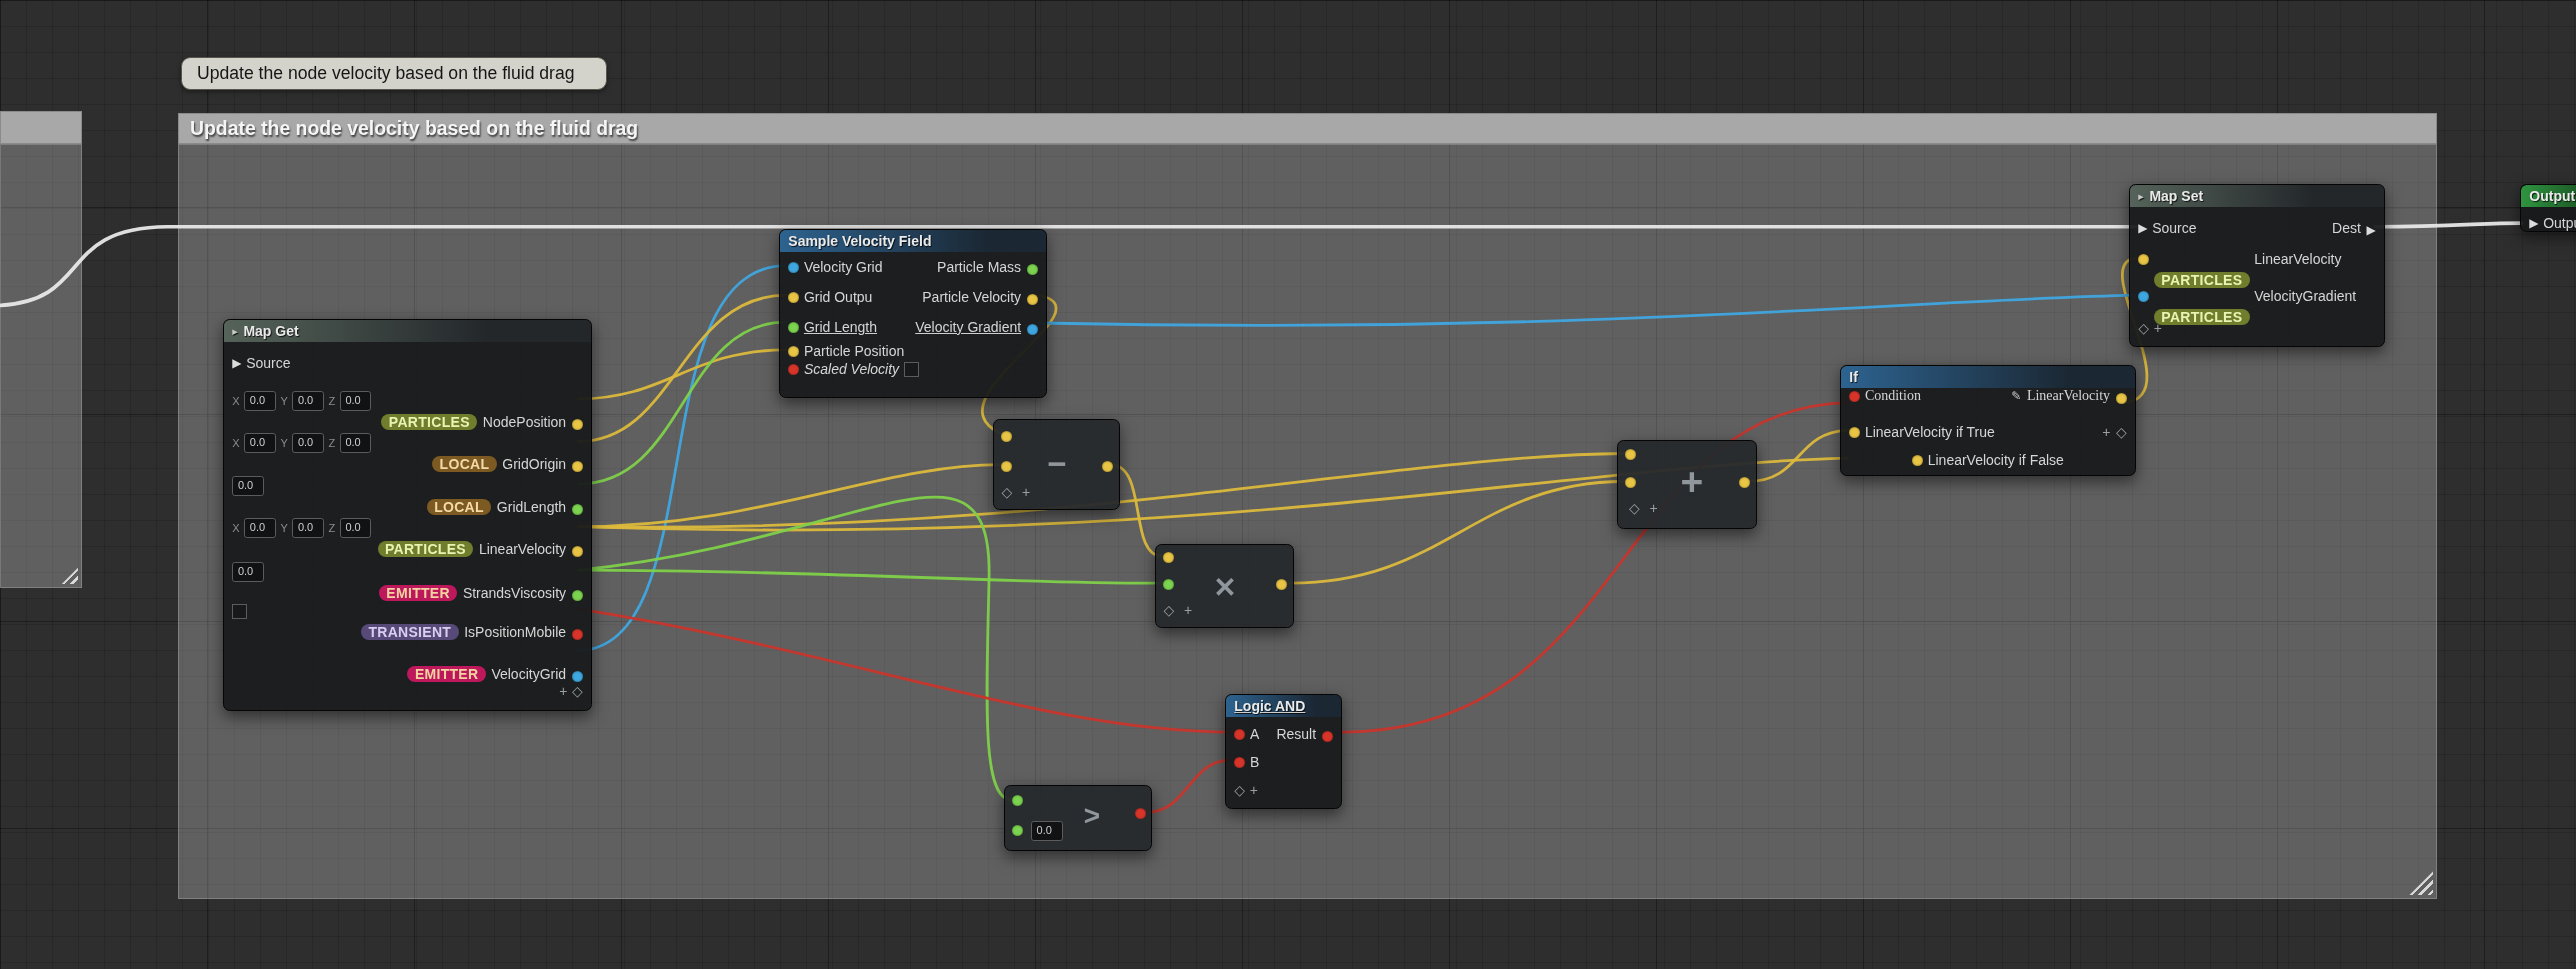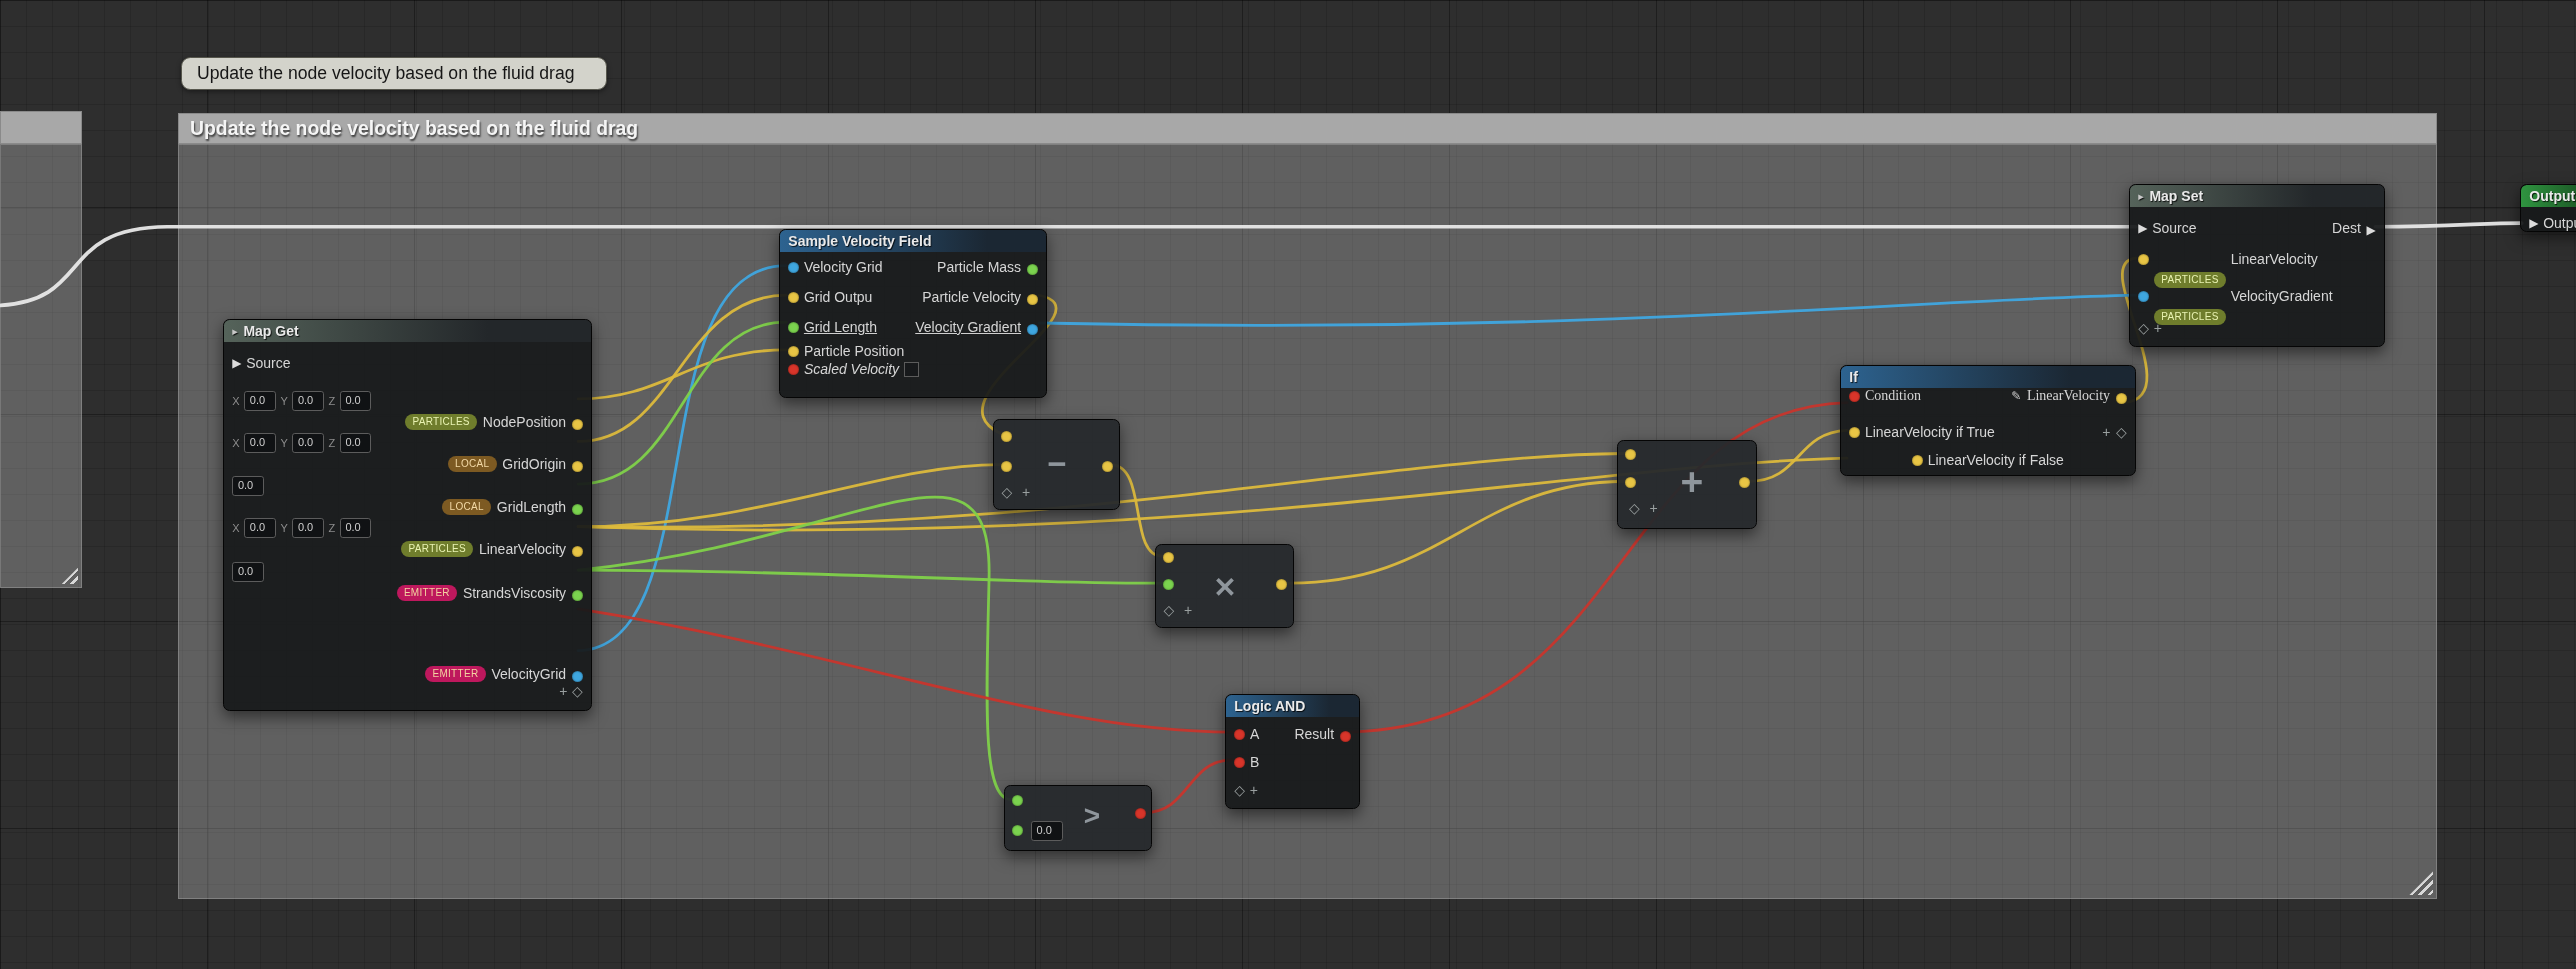--- a/index.html
+++ b/index.html
@@ -51,21 +51,21 @@
 
   .row{position:absolute;left:0;right:0;height:28px;display:flex;align-items:center;gap:4.6px;
     padding:0 8.3px;box-sizing:border-box;}
   .rgt{margin-left:auto;display:flex;align-items:flex-end;gap:5.6px;}
   .pin{width:11px;height:11px;border-radius:50%;flex:none;box-shadow:inset 0 0 1.9px rgba(0,0,0,.6);}
   .pin.yellow{background:#e8c545;}.pin.green{background:#7bd34f;}
   .pin.blue{background:#3fa7e0;}.pin.red{background:#d8352a;}
   .pin.abs{position:absolute;}
   .exec{color:#dcdcdc;font-size:12px;line-height:1;}
   .lbl{color:#d6d6d6;}
-  .badge{font-size:10px;font-weight:normal;padding:0.9px 7.4px;border-radius:8.3px;letter-spacing:0.3px;line-height:14px;margin-top:42px;}
+  .badge{font-size:14px;font-weight:bold;padding:0.9px 7.4px;border-radius:8.3px;letter-spacing:0.3px;line-height:14px;margin-top:42px;}
   .badge.particles{background:#6f7d2c;color:#e9f3b2;}
   .badge.local{background:#7d5a22;color:#f3d9a6;}
   .badge.emitter{background:#be185d;color:#f3d3a0;}
   .badge.transient{background:#584a78;color:#d9cdf0;}
   .valbox{background:#101214;border:0.9px solid #5c5c5c;border-radius:2.8px;color:#cfcfcf;
     font-size:11px;padding:0 4.6px;height:17.6px;line-height:17.6px;min-width:20.4px;}
   .axis{color:#8d8d8d;font-size:11px;}
   .checkbox{width:13px;height:13px;background:#17191b;border:0.9px solid #5c5c5c;flex:none;}
   .ghost{color:#9aa0a0;font-size:14px;line-height:1;}
   .op-symbol{position:absolute;color:#8f969c;font-weight:bold;transform:translate(-50%,-50%);}
@@ -174,20 +174,28 @@
 
     <div class="row" style="top:238px;">
       <span class="valbox">0.0</span>
       <span class="rgt">
         <span class="badge emitter">EMITTER</span>
         <span class="lbl">StrandsViscosity</span>
         <span class="pin green"></span>
       </span>
     </div>
 
+    <div class="row" style="top:277px;">
+      <span class="checkbox"></span>
+      <span class="rgt">
+        <span class="badge transient">TRANSIENT</span>
+        <span class="lbl">IsPositionMobile</span>
+        <span class="pin red"></span>
+      </span>
+    </div>
 
     <div class="row" style="top:319px;">
       <span class="rgt">
         <span class="badge emitter">EMITTER</span>
         <span class="lbl">VelocityGrid</span>
         <span class="pin blue"></span>
       </span>
     </div>
 
     <div class="row" style="top:357px;justify-content:flex-end;">
@@ -263,21 +271,21 @@
   </div>
 
   <div class="node" style="left:1004px;top:785px;width:148px;height:66px;background:rgba(38,41,44,.95);">
     <div class="op-symbol" style="left:87px;top:30px;font-size:28px;">&gt;</div>
     <span class="pin green abs" style="left:7.4px;top:9.3px;"></span>
     <span class="pin green abs" style="left:7.4px;top:39px;"></span>
     <span class="valbox" style="position:absolute;left:26px;top:35px;">0.0</span>
     <span class="pin red abs" style="left:130px;top:22px;"></span>
   </div>
 
-  <div class="node" style="left:1225px;top:694px;width:135px;height:115px;">
+  <div class="node" style="left:1225px;top:694px;width:117px;height:115px;text-decoration:underline;">
     <div class="node-header hdr-blue">
       <span>Logic AND</span>
     </div>
     <div class="row" style="top:25px;">
       <span class="pin red"></span>
       <span class="lbl">A</span>
       <span class="rgt">
         <span class="lbl">Result</span>
         <span class="pin red"></span>
       </span>

